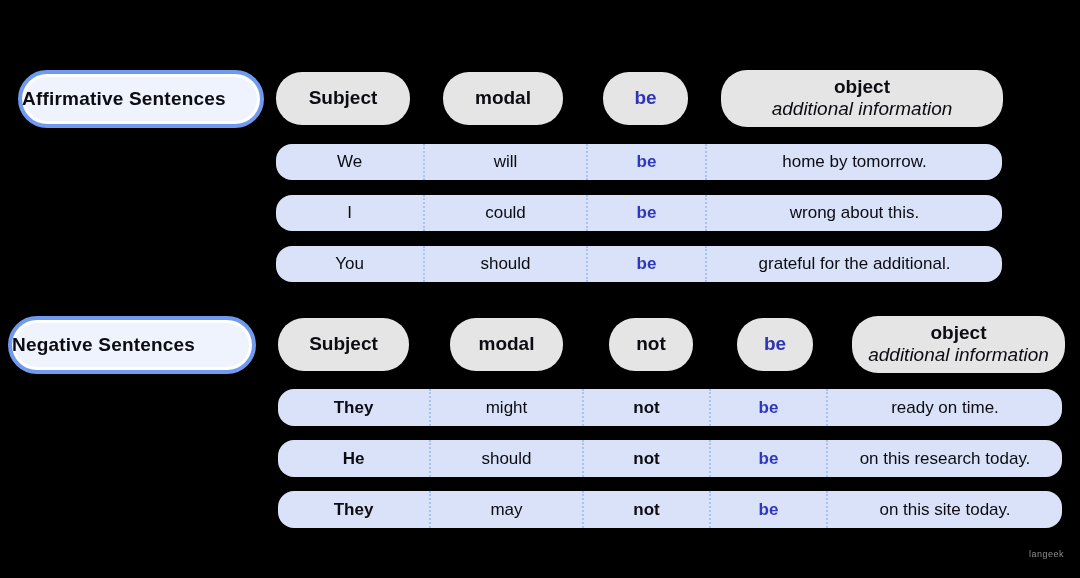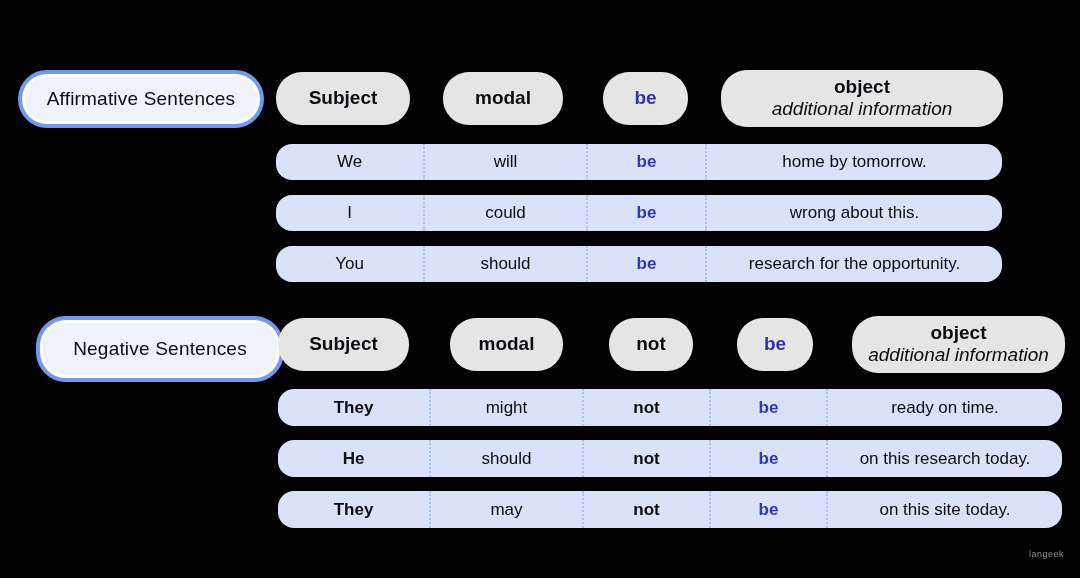--- a/index.html
+++ b/index.html
@@ -10,23 +10,23 @@
     font-family:"Liberation Sans", sans-serif;
     overflow:hidden;
   }
   
   .label-pill{
     position:absolute;
     background:#eef3fd;
     border:4px solid #7099f0;
     box-shadow: inset 0 0 0 3px #ffffff;
     border-radius:30px;
-    display:flex;align-items:center;justify-content:center;
+    display:flex;align-items:center;justify-content:flex-start;
     color:#0c0c12;
-    font-weight:normal;
+    font-weight:bold;
     font-size:19px;
     box-sizing:border-box;
     letter-spacing:0.2px;
   }
   
   .hpill{
     position:absolute;
     background:#e5e5e5;
     border-radius:26px;
     display:flex;flex-direction:column;align-items:center;justify-content:center;
@@ -106,24 +106,24 @@
   <div class="row" style="left:276px;top:195px;width:726px;height:36px;">
     <div class="cell a1">I</div>
     <div class="cell a2">could</div>
     <div class="cell a3 accent">be</div>
     <div class="cell a4">wrong about this.</div>
   </div>
   <div class="row" style="left:276px;top:246px;width:726px;height:36px;">
     <div class="cell a1">You</div>
     <div class="cell a2">should</div>
     <div class="cell a3 accent">be</div>
-    <div class="cell a4">research for the opportunity.</div>
+    <div class="cell a4">grateful for the additional.</div>
   </div>
 
-  <div class="label-pill" style="left:36px;top:316px;width:248px;height:66px;">
+  <div class="label-pill" style="left:8px;top:316px;width:248px;height:58px;">
     <span>Negative Sentences</span>
   </div>
 
   <div class="hpill" style="left:278px;top:318px;width:131px;height:53px;">
     <span>Subject</span>
   </div>
   <div class="hpill" style="left:450px;top:318px;width:113px;height:53px;">
     <span>modal</span>
   </div>
   <div class="hpill" style="left:609px;top:318px;width:84px;height:53px;">

